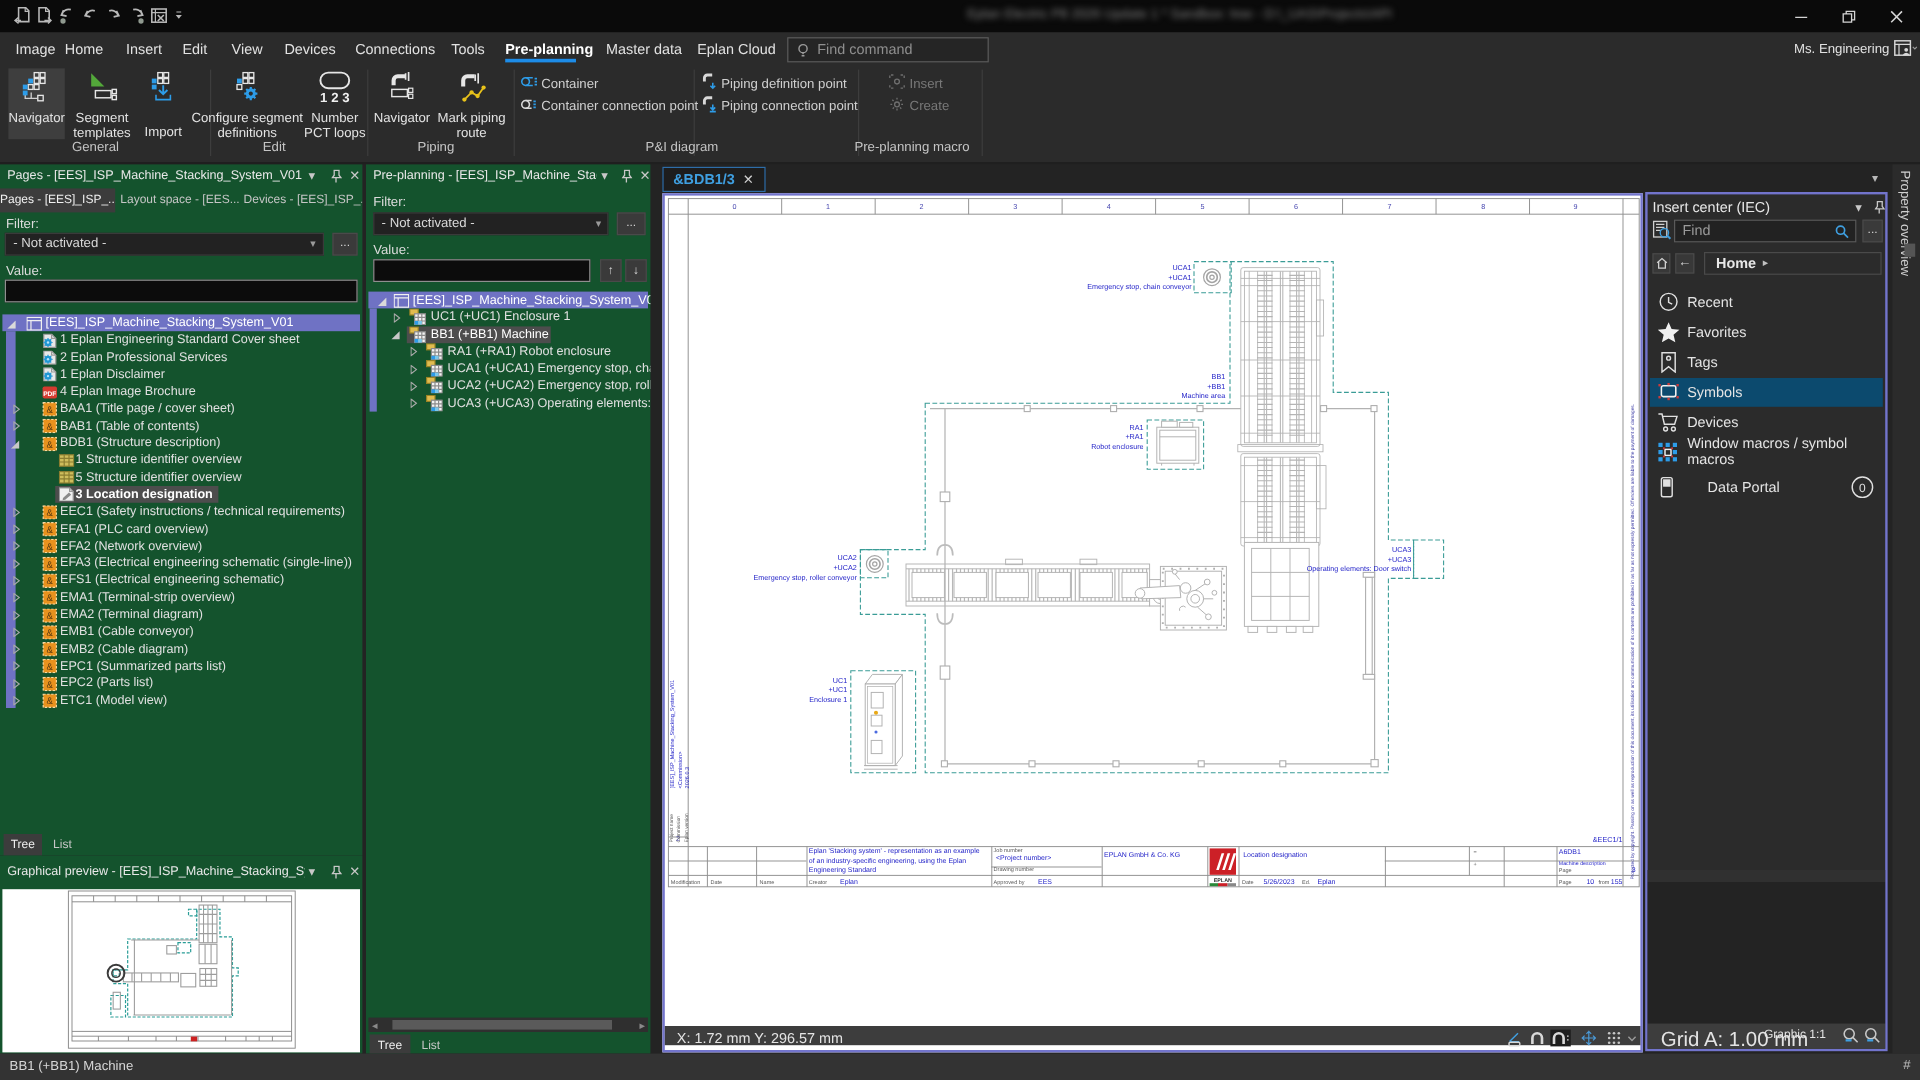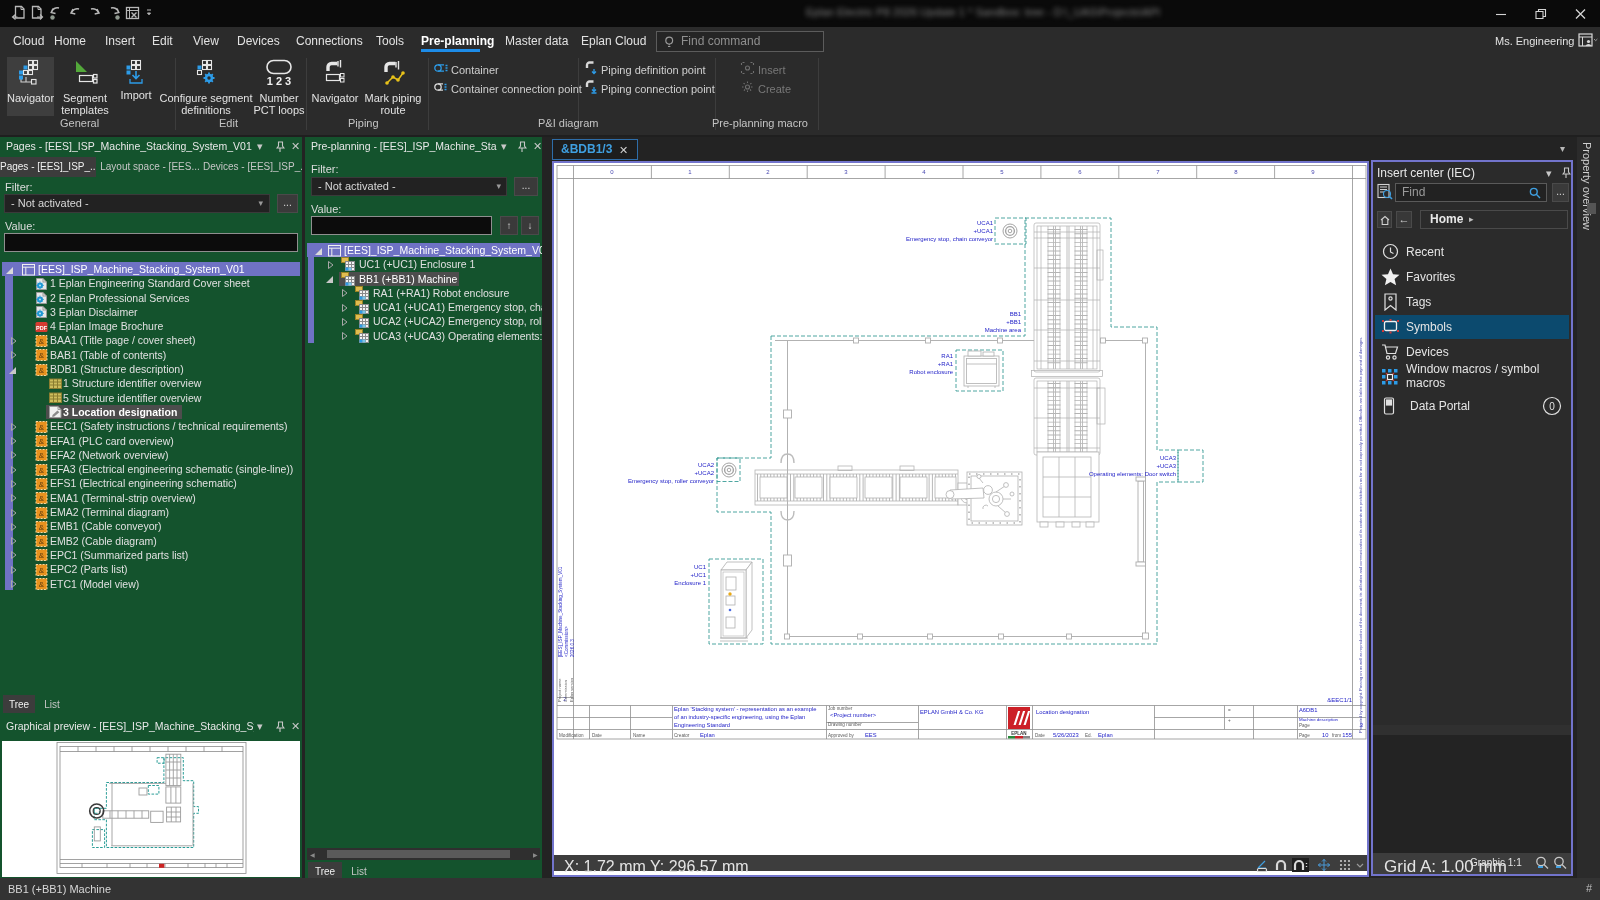--- a/index.html
+++ b/index.html
@@ -43,21 +43,21 @@
     line-height:19px; height:20px; white-space:nowrap; overflow:hidden; }
   .tab.on { background:#3c3c3c; color:#f0f0f0; }
   
   #tabbar { left:545px; top:137px; width:1032px; height:24px; background:#232323; }
   #doctab { position:absolute; left:7px; top:2px; width:86px; height:21px;
     border:1px solid #2e6da8; color:#3f9fe0; font-size:12px; font-weight:bold;
     background:#1d1d1d; line-height:19px; }
   #canvaswrap { left:552px; top:161px; width:817px; height:716px;
     border:2px solid #7274cc; background:#ffffff; }
   #canvstatus { position:absolute; left:0; top:692px; width:813px; height:16px;
-    background:#3d3d3d; color:#e4e4e4; font-size:16px;text-decoration:underline; }
+    background:#3d3d3d; color:#e4e4e4; font-size:12px;text-decoration:underline; }
   
   #rightpanel { left:1371px; top:160px; width:202px; height:716px;
     border:2px solid #7274cc; background:#2b2b2b; }
   .ritem { position:absolute; left:2px; width:194px; height:24px; color:#e4e4e4;
     font-size:12px; }
   #rightstrip { left:1577px; top:137px; width:23px; height:741px; background:#2b2b2b; }
   #bottombar { left:0; top:878px; width:1600px; height:22px; background:#333333;
     color:#d8d8d8; font-size:11px; }
 </style>
 </head>
@@ -85,21 +85,21 @@
     </svg>
     <div id="blurtitle" class="abs">Eplan Electric P8 2026 Update 1 * Sandbox: tree - D:\_UAS\Projects\API Eplan Engineering Standard\[EES]_ISP_Machine_Stacking_System_V01 - &amp;BDB1/3</div>
     <svg class="abs" style="left:1494px;top:7px" width="96" height="14" viewBox="0 0 96 14" fill="none" stroke="#d4d4d4" stroke-width="1.1">
       <path d="M2 7.5 h10"></path>
       <path d="M42 4.5 h7 v7 h-7 z M44.5 4.5 v-2 h7 v7 h-2"></path>
       <path d="M82 2.5 l9 9 M91 2.5 l-9 9" stroke-width="1.3"></path>
     </svg>
   </div>
 
   <div id="menubar" class="abs">
-    <div class="menu" style="left:13px">Cloud</div>
+    <div class="menu" style="left:13px">Image</div>
     <div class="menu" style="left:54px">Home</div>
     <div class="menu" style="left:105px">Insert</div>
     <div class="menu" style="left:152px">Edit</div>
     <div class="menu" style="left:193px">View</div>
     <div class="menu" style="left:237px">Devices</div>
     <div class="menu" style="left:296px">Connections</div>
     <div class="menu" style="left:376px">Tools</div>
     <div class="menu" style="left:421px;color:#ffffff;font-weight:bold">Pre-planning</div>
     <div class="abs" style="left:421px;top:22px;width:59px;height:3px;background:#1d8ce8"></div>
     <div class="menu" style="left:505px">Master data</div>
@@ -168,21 +168,21 @@
           <rect x="8.5" y="6.5" width="4" height="4"></rect>
             <rect x="13.5" y="6.5" width="4" height="4"></rect>
         </g>
         <rect x="3.5" y="6.5" width="4" height="4" fill="#2d9ce8"></rect>
         <rect x="3.5" y="11.5" width="4" height="4" fill="#2d9ce8"></rect>
         <g fill="none" stroke="#2d9ce8" stroke-width="1.6">
           <path d="M13 12 v7 M9.5 16 L13 19.5 L16.5 16"></path>
           <path d="M7 20 v4 h12 v-4" stroke-width="1.3"></path>
         </g>
       </svg>
-      <div style="margin-top:0">Import</div>
+      <div style="margin-top:14px">Import</div>
     </div>
 
     <div class="rbig" style="left:158px;top:2px;width:96px;height:59px">
       <svg width="26" height="28" viewBox="0 0 26 28" style="margin-top:2px">
         <g fill="none" stroke="#e6e6e6" stroke-width="1.1">
           <rect x="9.5" y="1.5" width="4" height="4"></rect>
             <rect x="14.5" y="1.5" width="4" height="4"></rect>
           <rect x="9.5" y="6.5" width="4" height="4"></rect>
             <rect x="14.5" y="6.5" width="4" height="4"></rect>
           <rect x="4.5" y="11.5" width="4" height="4"></rect>
@@ -338,21 +338,21 @@
       <div class="treerow">
           <svg class="tico" style="left:33px" width="13" height="12">
             <path d="M1.5 0.5 h6.5 l3.5 3.5 v7.5 h-10 z" fill="#e8e8e8" stroke="#9a9a9a"></path>
             <path d="M8 0.5 v3.5 h3.5" fill="none" stroke="#9a9a9a"></path>
             <circle cx="5" cy="7.4" r="3" fill="#1f97d4"></circle>
             <g stroke="#1f97d4" stroke-width="1">
               <path d="M5 3.6 v1 M5 10.2 v1 M1.2 7.4 h1 M7.8 7.4 h1 M2.3 4.7 l0.8 0.8 M6.9 9.3 l0.8 0.8 M7.7 4.7 l-0.8 0.8 M3.1 9.3 l-0.8 0.8"></path>
             </g>
             <circle cx="5" cy="7.4" r="1" fill="#b8e4f8"></circle>
           </svg>
-        <span style="position:absolute;left:48px">3 Eplan Disclaimer</span>
+        <span style="position:absolute;left:48px">1 Eplan Disclaimer</span>
         </div>
       <div class="treerow">
           <svg class="tico" style="left:33px" width="13" height="12">
             <rect x="0.5" y="1" width="12" height="10" rx="1.5" fill="#d63b30"></rect>
             <text x="6.5" y="9" font-size="5.5" fill="#ffffff" text-anchor="middle" font-weight="bold" font-family="Liberation Sans">PDF</text>
           </svg>
         <span style="position:absolute;left:48px">4 Eplan Image Brochure</span>
         </div>
       <div class="treerow">
           <svg class="exp" style="left:9px" width="6" height="8">
@@ -1055,21 +1055,21 @@
             <rect x="11.6" y="11.6" width="1.6" height="1.6"></rect>
           </g>
       </svg>
       <span class="abs" style="left:31px;top:0">Window macros / symbol<br>macros</span>
       </div>
     <div class="ritem" style="top:232px">
       <svg class="abs" style="left:8px;top:3px" width="12" height="18" viewBox="0 0 12 18" fill="none" stroke="#e0e0e0" stroke-width="1.2">
         <rect x="1.5" y="1" width="9" height="16" rx="1.5"></rect>
           <rect x="3.5" y="3" width="5" height="5" fill="#e0e0e0"></rect>
         </svg>
-      <span class="abs" style="left:35px;top:5px">Data Portal</span>
+      <span class="abs" style="left:48px;top:5px">Data Portal</span>
       <svg class="abs" style="left:167px;top:2px" width="20" height="20" viewBox="0 0 20 20" fill="none" stroke="#e0e0e0" stroke-width="1.2">
         <circle cx="10" cy="10" r="8.5"></circle>
           <text x="10" y="14" fill="#e0e0e0" stroke="none" font-size="10" text-anchor="middle" font-family="Liberation Sans">0</text>
         </svg>
     </div>
     <div class="abs" style="left:0;top:563px;width:198px;height:10px;background:#303030"></div>
     <div class="abs" style="left:0;top:573px;width:198px;height:118px;background:#232323"></div>
     <div class="abs" style="left:0;top:691px;width:198px;height:21px;background:#3d3d3d;color:#e4e4e4;font-size:12px">
       <span class="abs" style="left:11px;top:4px;font-size:17px">Grid A: 1.00 mm</span>
       <span class="abs" style="left:97px;top:4px;font-size:10px">Graphic 1:1</span>

